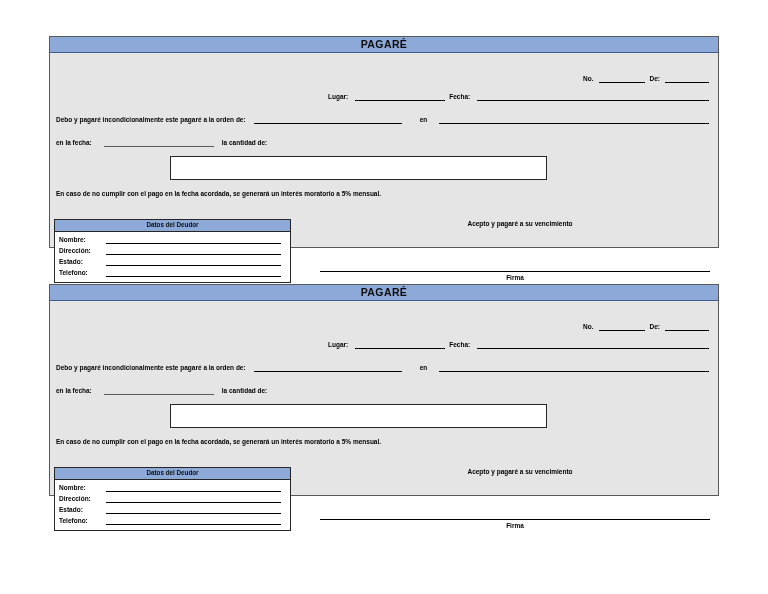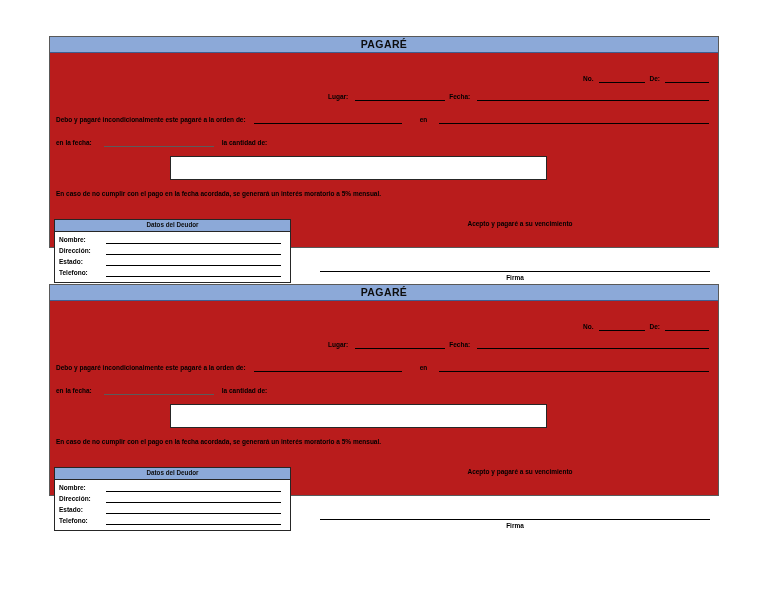--- a/index.html
+++ b/index.html
@@ -21,21 +21,21 @@
     height: 594px;
     background: #ffffff;
   }
 
   
   .form-block {
     position: absolute;
     left: 49px;
     width: 670px;
     border: 1.5px solid #595959;
-    background: #b91c1c;
+    background: #e5e5e5;
     box-sizing: border-box;
   }
   .form-block.first { top: 36px; height: 212px; }
   .form-block.second { top: 284px; height: 212px; }
 
   
   .title-bar {
     height: 15px;
     background: #8CA9D8;
     border-bottom: 1.5px solid #3F5D8F;

